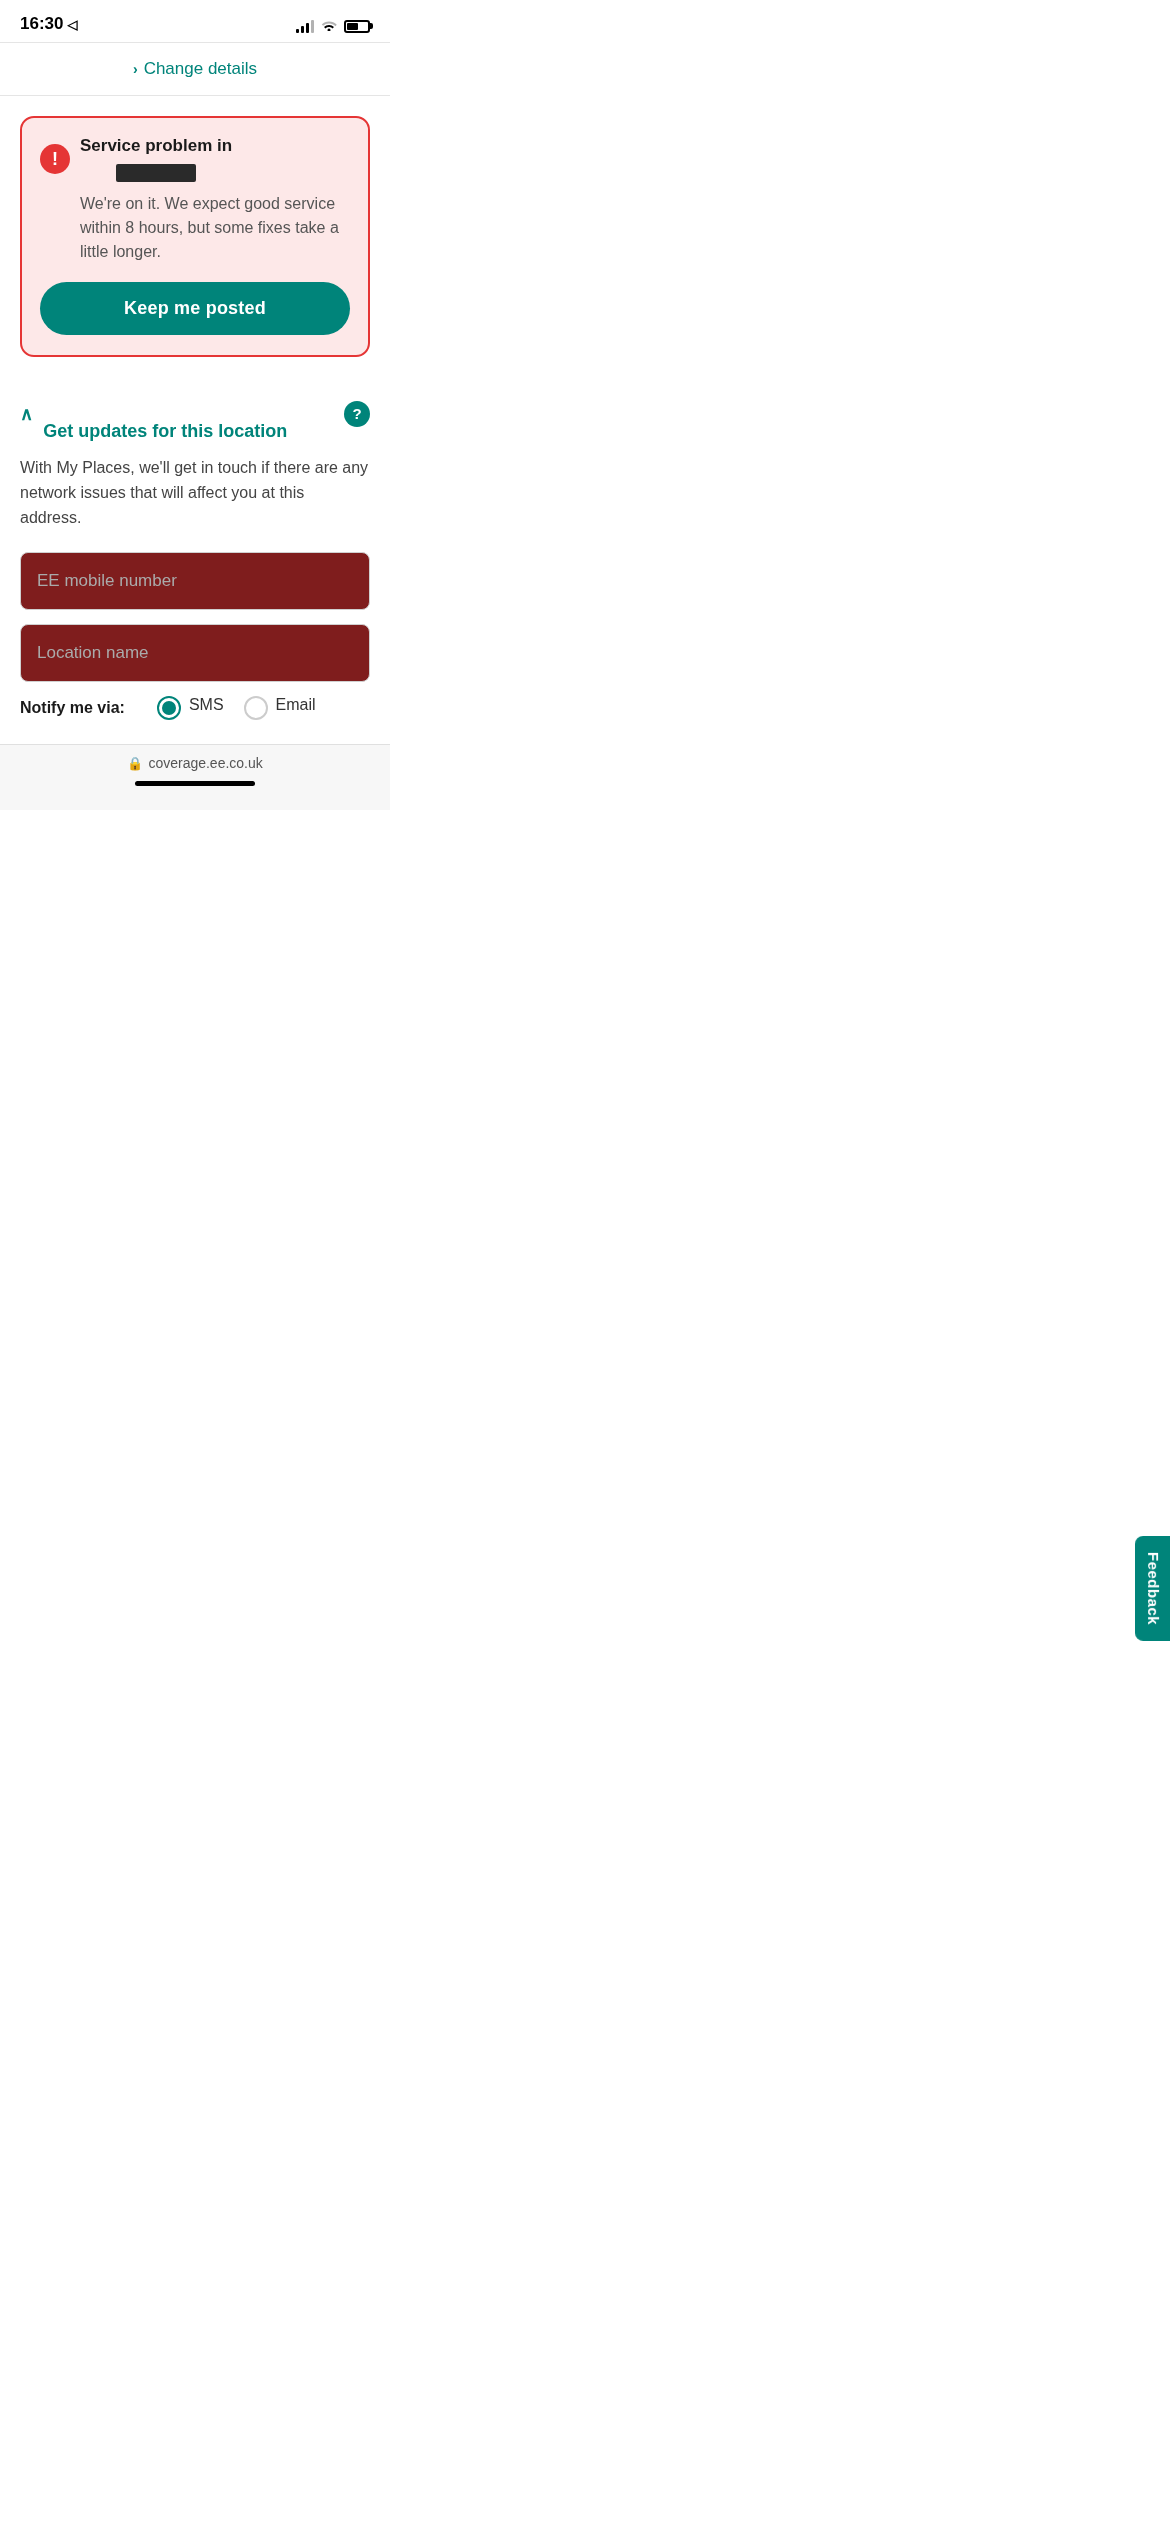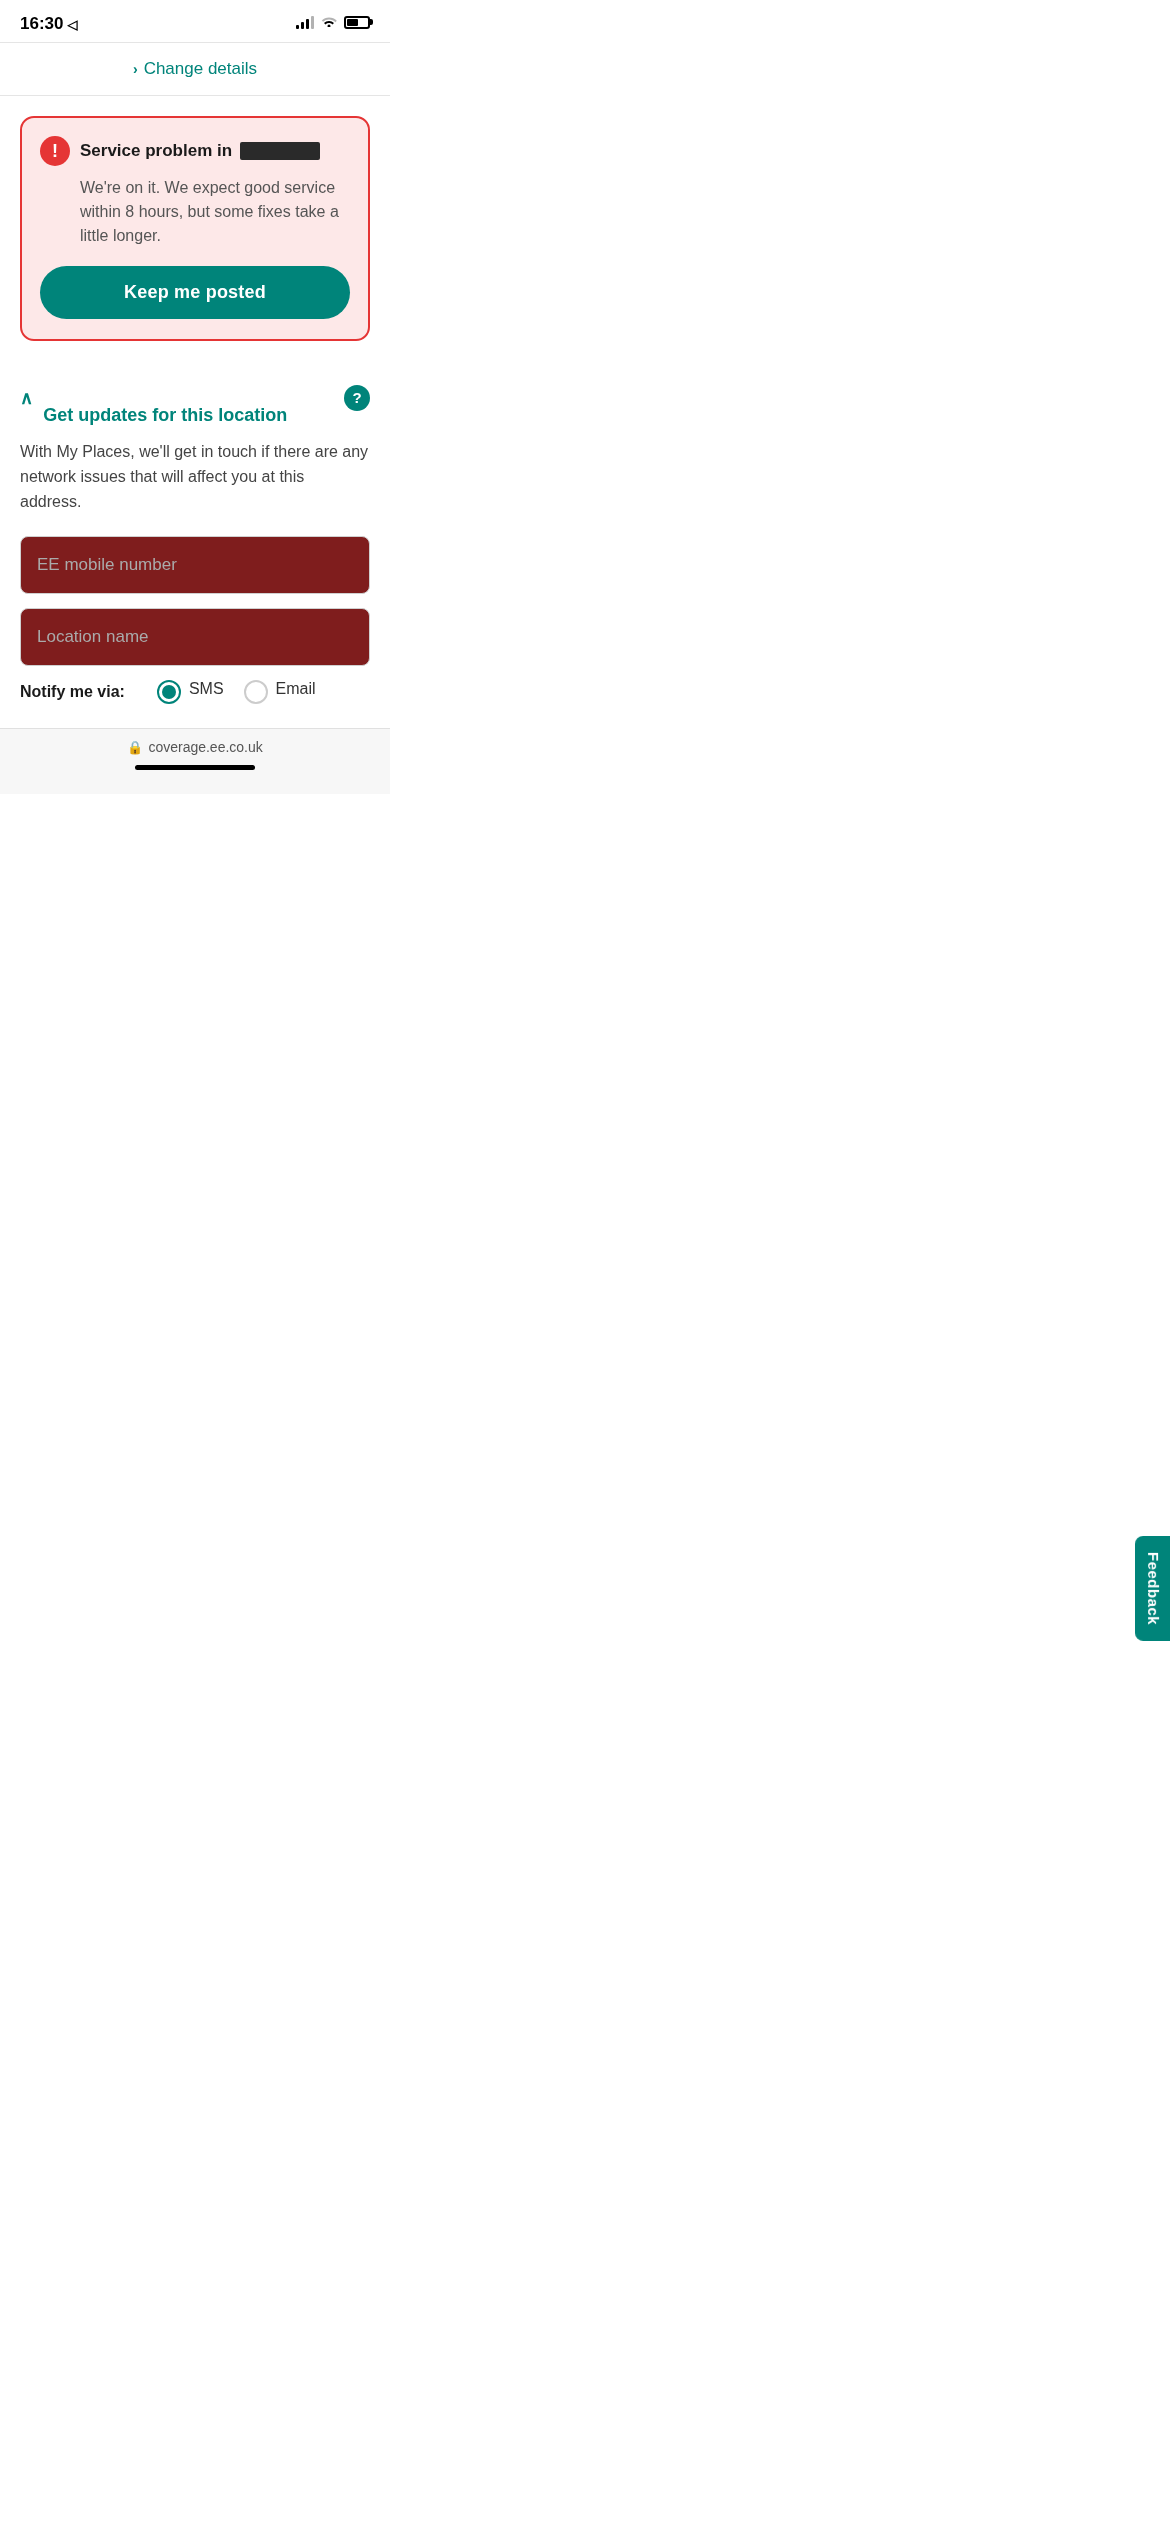--- a/index.html
+++ b/index.html
@@ -11,21 +11,21 @@
       width: 390px;
       min-height: 844px;
       overflow-x: hidden;
       position: relative;
     }
 
     
     .status-bar {
       display: flex;
       justify-content: space-between;
-      align-items: flex-start;
+      align-items: flex-end;
       padding: 14px 20px 8px 20px;
       background: #fff;
     }
     .status-time {
       font-size: 17px;
       font-weight: 600;
       color: #000;
       display: flex;
       align-items: center;
       gap: 4px;
@@ -145,20 +145,21 @@
       font-weight: 900;
       font-size: 18px;
     }
     .service-problem-title {
       font-size: 17px;
       font-weight: 700;
       color: #1a1a1a;
       display: flex;
       align-items: center;
       gap: 8px;
+      flex-direction: column;
     }
     .redacted-text {
       display: inline-block;
       width: 80px;
       height: 18px;
       background: #2a2a2a;
       border-radius: 2px;
       vertical-align: middle;
     }
     .service-problem-desc {

